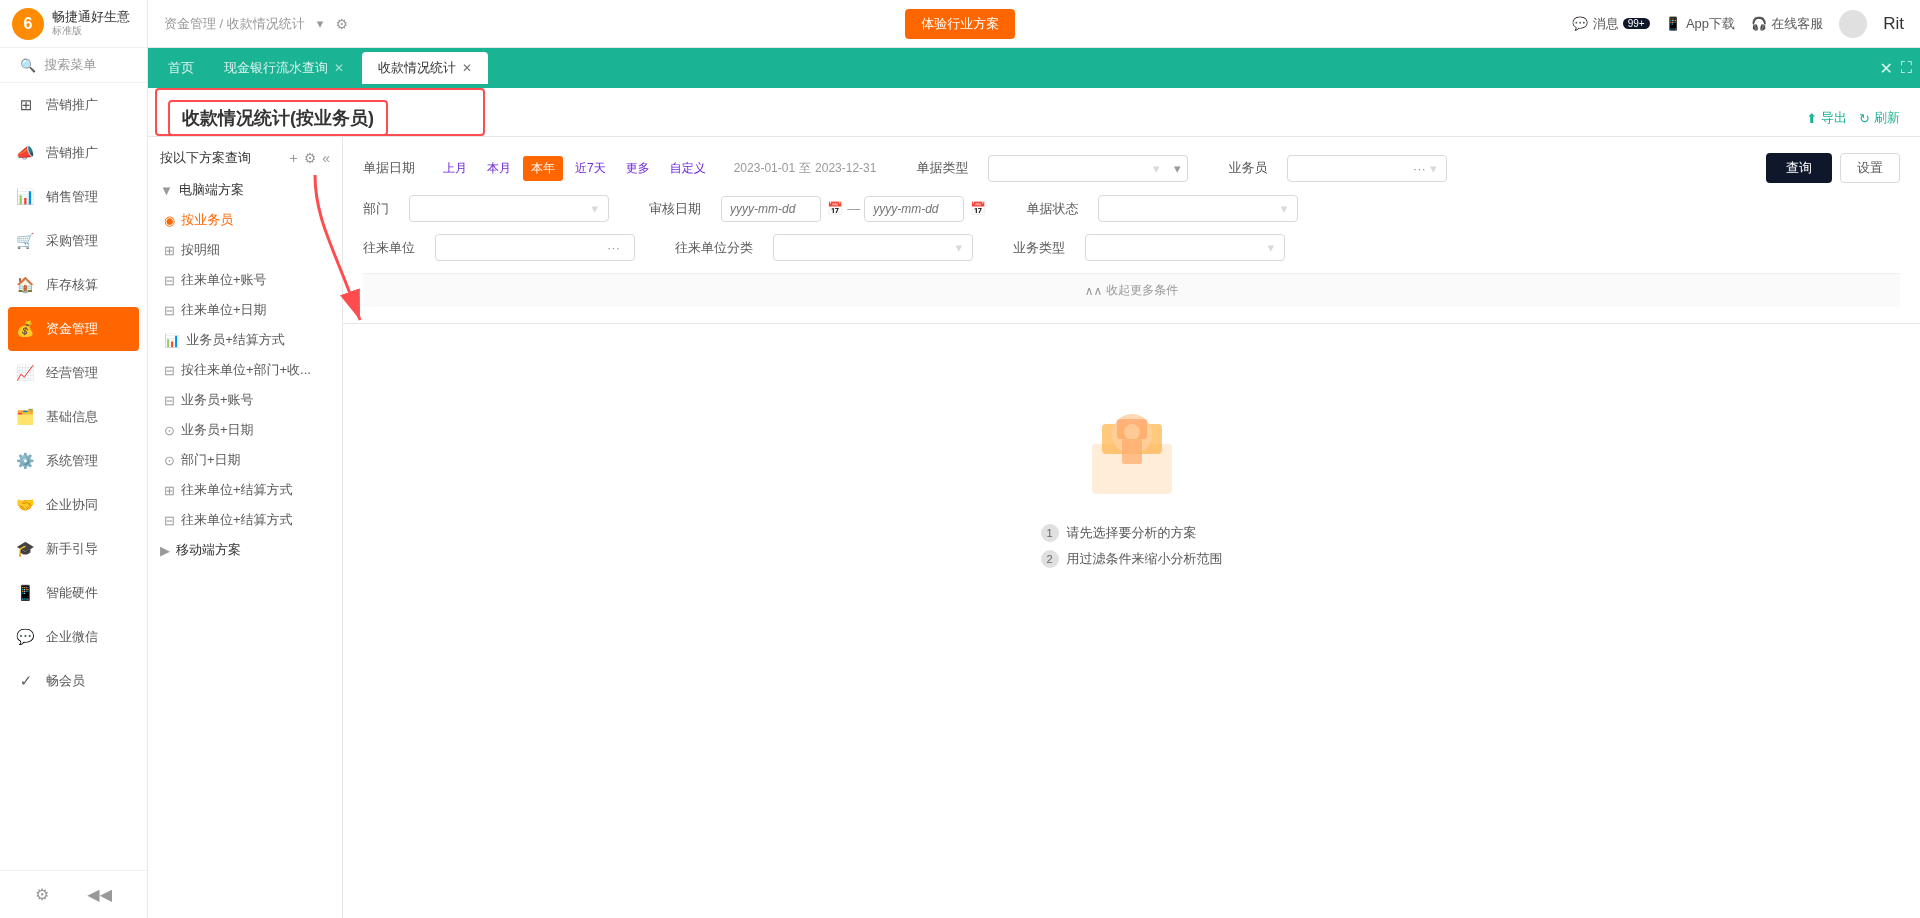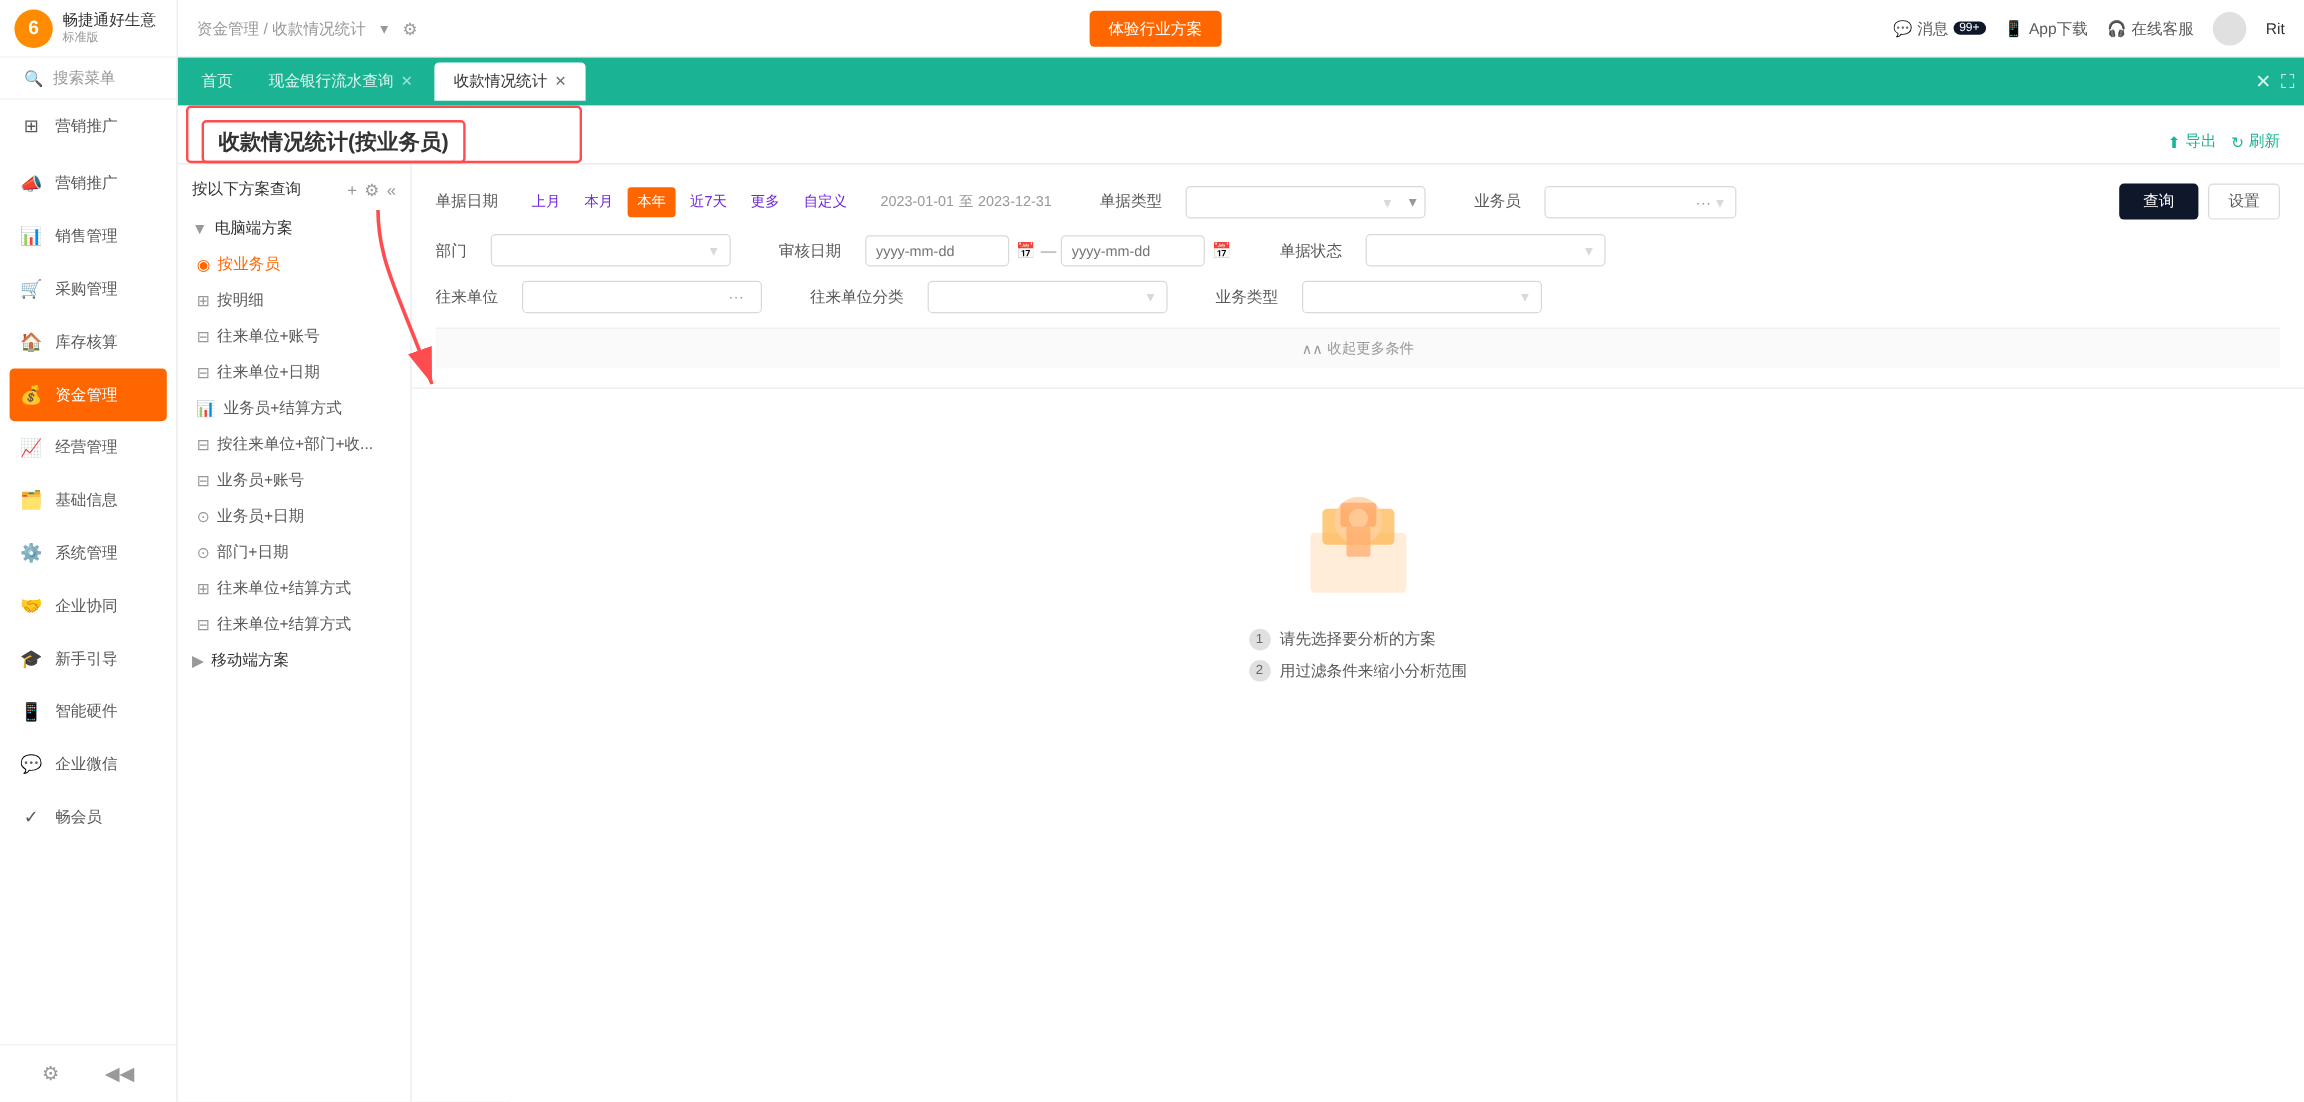--- a/index.html
+++ b/index.html
@@ -171,21 +171,21 @@
     .filter-btn {
       background: #0f172a; color: white; border: none; padding: 6px 20px;
       border-radius: 4px; font-size: 13px; cursor: pointer; white-space: nowrap;
     }
     .filter-set-btn {
       border: 1px solid #d9d9d9; background: #fff; color: #595959;
       padding: 5px 16px; border-radius: 4px; font-size: 13px; cursor: pointer;
     }
     .filter-date-input {
       border: 1px solid #d9d9d9; border-radius: 4px; padding: 5px 8px;
-      font-size: 12px; color: #7f1d1d; width: 120px; background: #fff;
+      font-size: 12px; color: #7f1d1d; width: 100px; background: #fff; font-style: italic;
     }
     .date-separator { color: #999; }
     .calendar-icon { color: #999; cursor: pointer; font-size: 13px; margin-left: 2px; }
     .collapse-bar {
       background: #fafafa; border-top: 1px solid #f0f0f0;
       display: flex; align-items: center; justify-content: center;
       padding: 8px; cursor: pointer; color: #999; font-size: 12px;
       gap: 4px;
     }
 
@@ -310,21 +310,21 @@
       </div>
       <div class="header-right-item">
         <span>📱</span>
         <span>App下载</span>
       </div>
       <div class="header-right-item">
         <span>🎧</span>
         <span>在线客服</span>
       </div>
       <div class="user-avatar"></div>
-      <span style="color:#333;font-size:13px;">Rit</span>
+      <span style="color:#333;font-size:17px;">Rit</span>
     </div>
   </div>
 
   <div class="tab-bar">
     <div class="tab-home tab-item">
       <span>首页</span>
     </div>
     <div class="tab-item">
       <span>现金银行流水查询</span>
       <span class="tab-close">✕</span>

